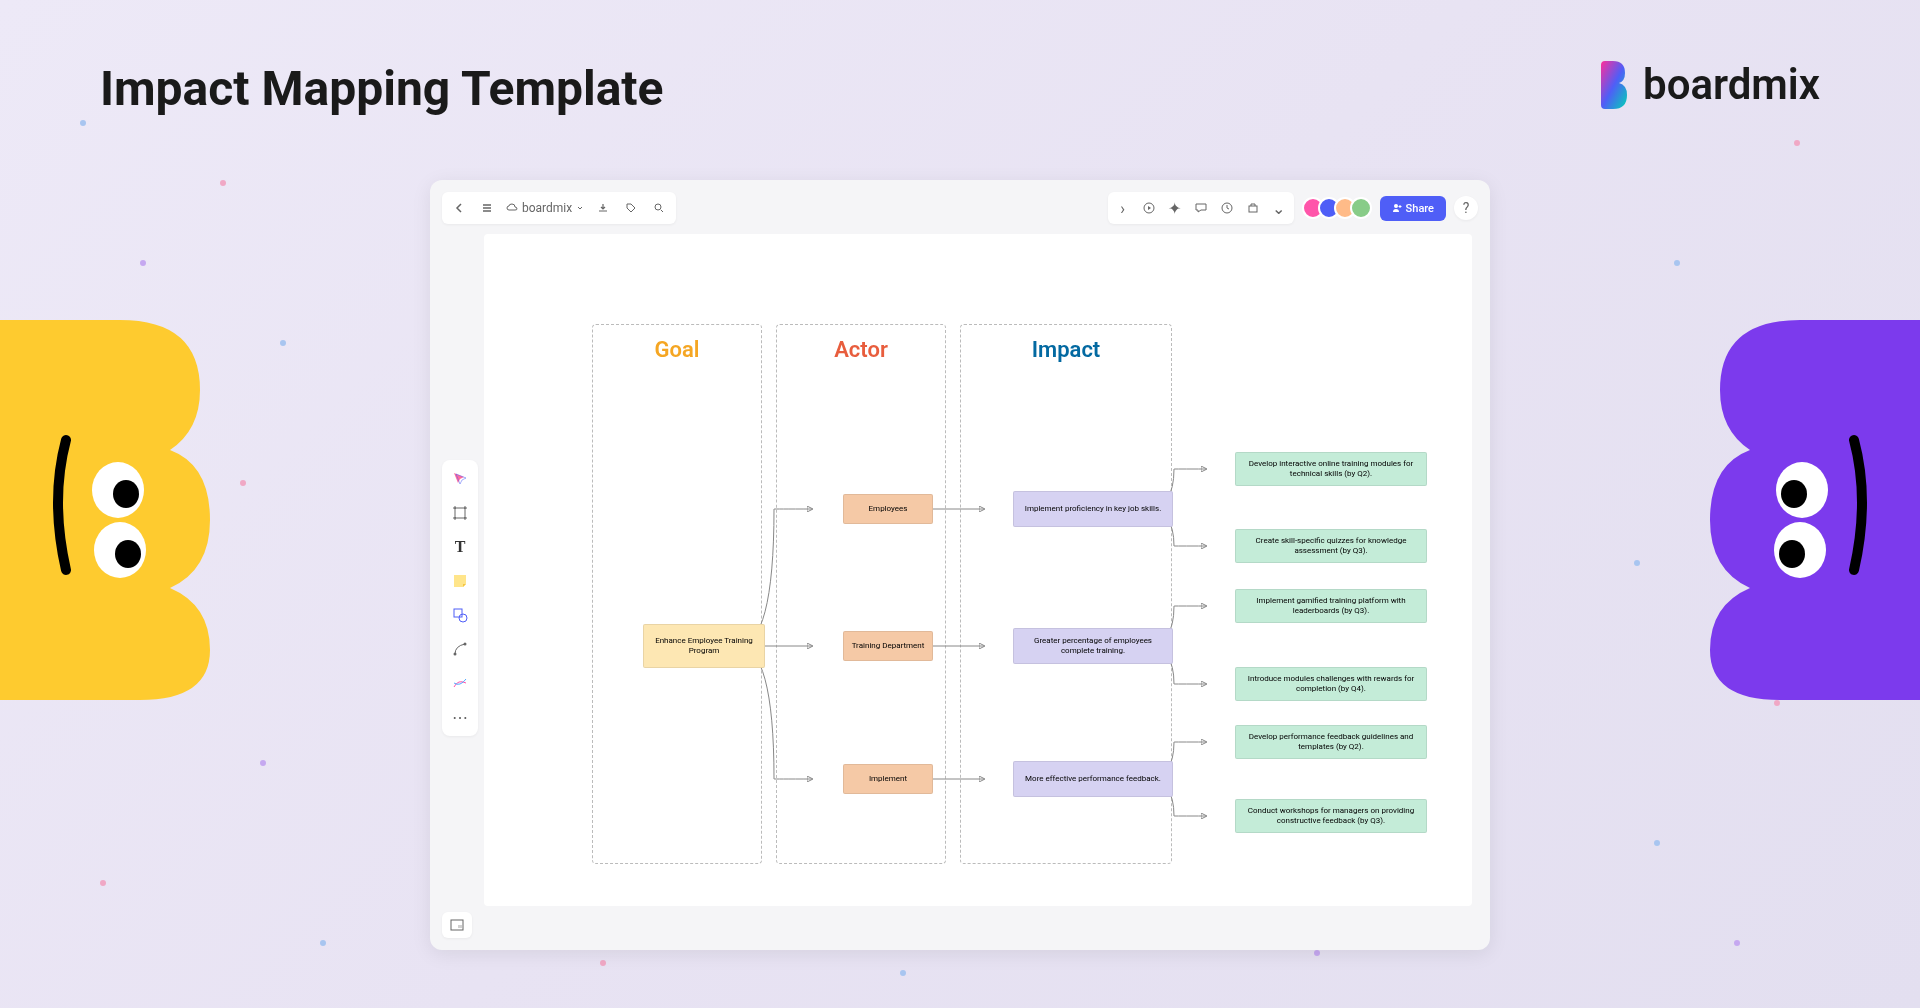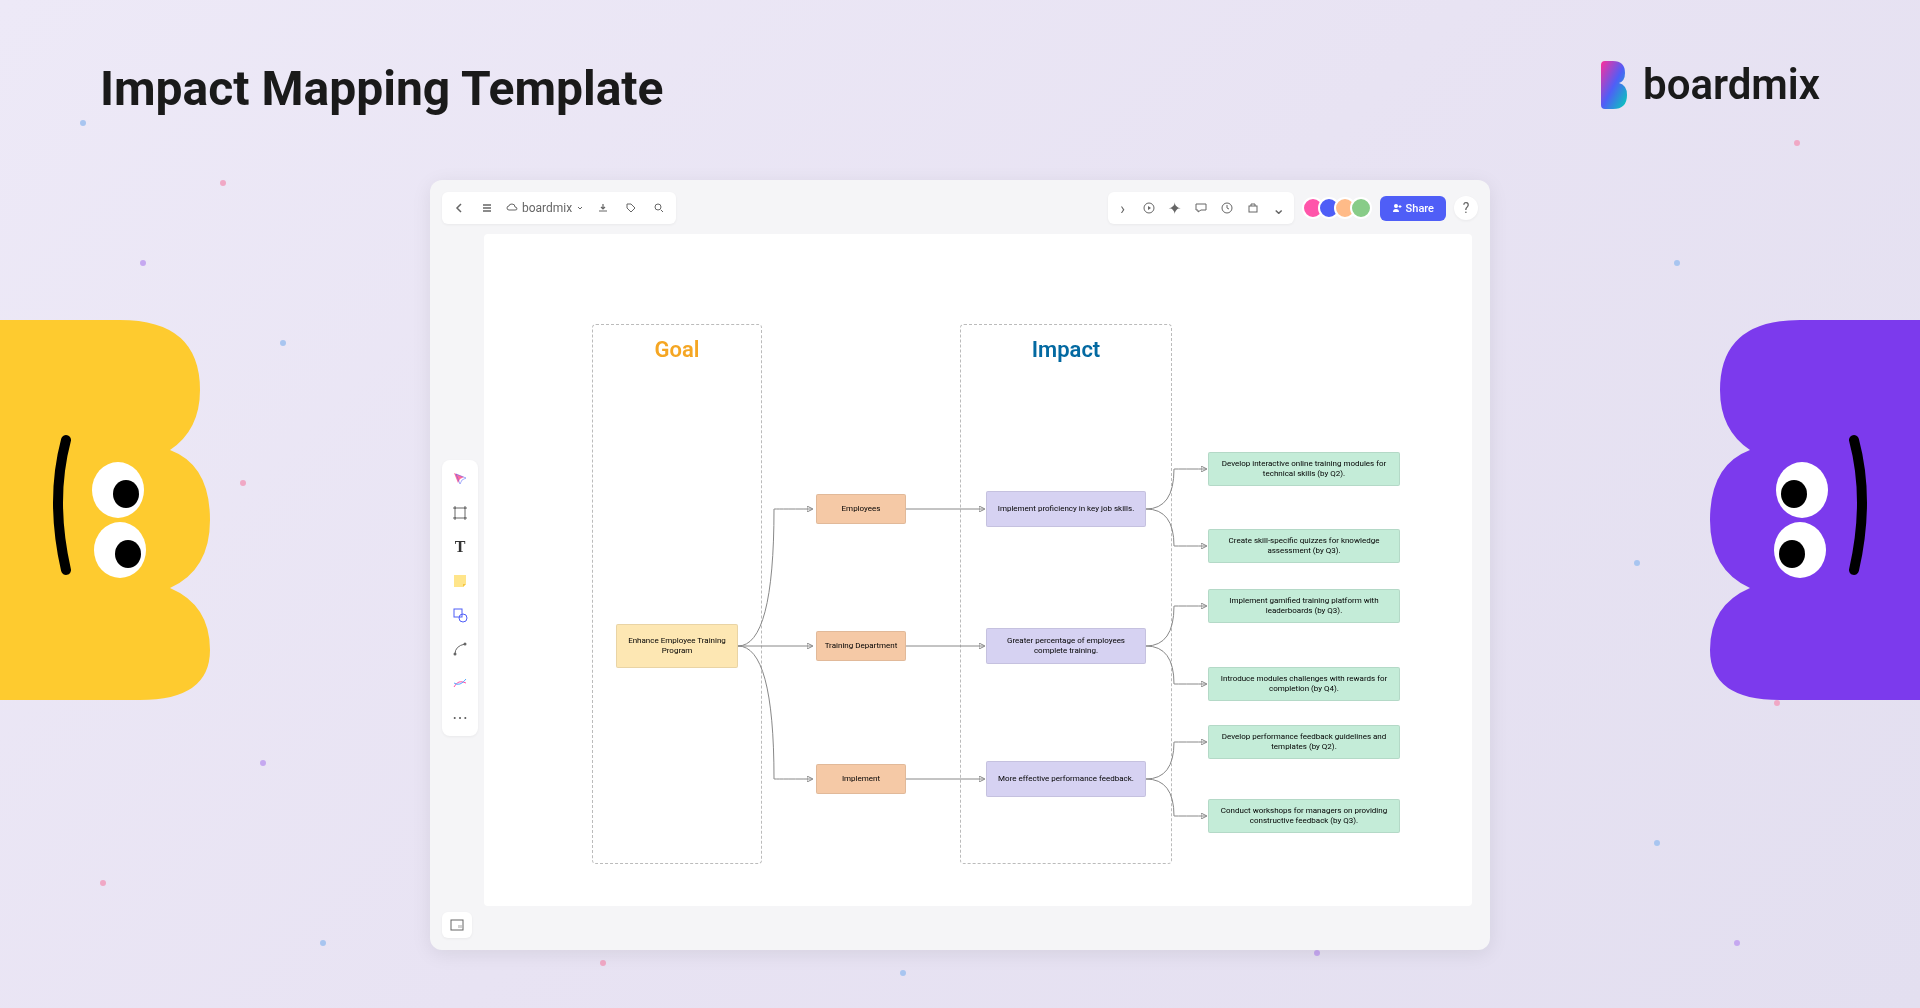--- a/index.html
+++ b/index.html
@@ -72,21 +72,21 @@
   border: 1.5px dashed #bbb; border-radius: 4px;
 }
 .col-title { position: absolute; top: 12px; left: 0; right: 0; text-align: center; font-size: 22px; font-weight: 600; }
 .c-goal { left: 108px; width: 170px; }
 .c-actor { left: 292px; width: 170px; }
 .c-impact { left: 476px; width: 212px; }
 .c-deliv { left: 700px; width: 240px; }
 .node {
   position: absolute; font-size: 8px; line-height: 1.3;
   display: flex; align-items: center; justify-content: center; text-align: center;
-  padding: 4px 6px; border-radius: 2px; border: 1px solid rgba(0,0,0,0.08);
+  padding: 4px 6px; border-radius: 2px; border: 1px solid rgba(0,0,0,0.08); margin-left: 27px;
 }
 .n-goal { background: #fde7b3; left: 132px; top: 390px; width: 122px; height: 44px; }
 .n-actor { background: #f5c9a6; width: 90px; height: 30px; }
 .n-impact { background: #d6d2f2; width: 160px; height: 36px; }
 .n-deliv { background: #c4ecd8; width: 192px; height: 34px; }
 svg.connectors { position: absolute; top: 0; left: 0; width: 100%; height: 100%; pointer-events: none; }
 svg.connectors path { stroke: #888; stroke-width: 1; fill: none; }
 </style>
 </head>
 <body>
@@ -283,20 +283,23 @@
         <rect x="1" y="1" width="12" height="10" stroke="currentColor" fill="none"></rect>
         <rect x="8" y="6" width="4" height="3" fill="currentColor" opacity="0.3"></rect>
       </svg>
   </div>
 
   <div class="canvas">
 
     <div class="col c-goal">
       <div class="col-title" style="color:#f5a623">Goal</div>
     </div>
+    <div class="col c-actor">
+      <div class="col-title" style="color:#e85d3d">Actor</div>
+    </div>
     <div class="col c-impact">
       <div class="col-title" style="color:#0369a1">Impact</div>
     </div>
 
     <svg class="connectors" viewBox="0 0 988 672">
       <defs>
           <marker id="arr" markerWidth="6" markerHeight="6" refX="5" refY="3" orient="auto">
             <path d="M0 0 L6 3 L0 6 z" fill="#888"></path>
           </marker>
         </defs>

